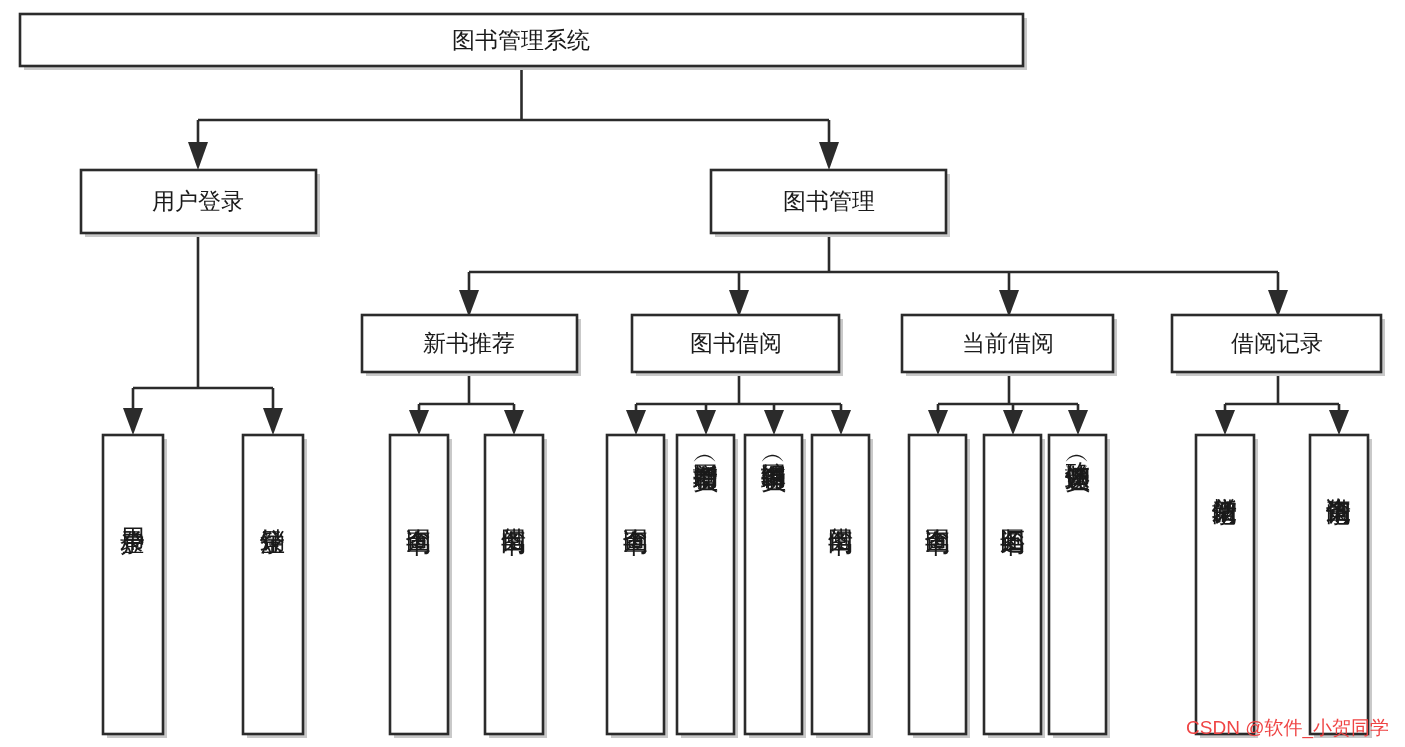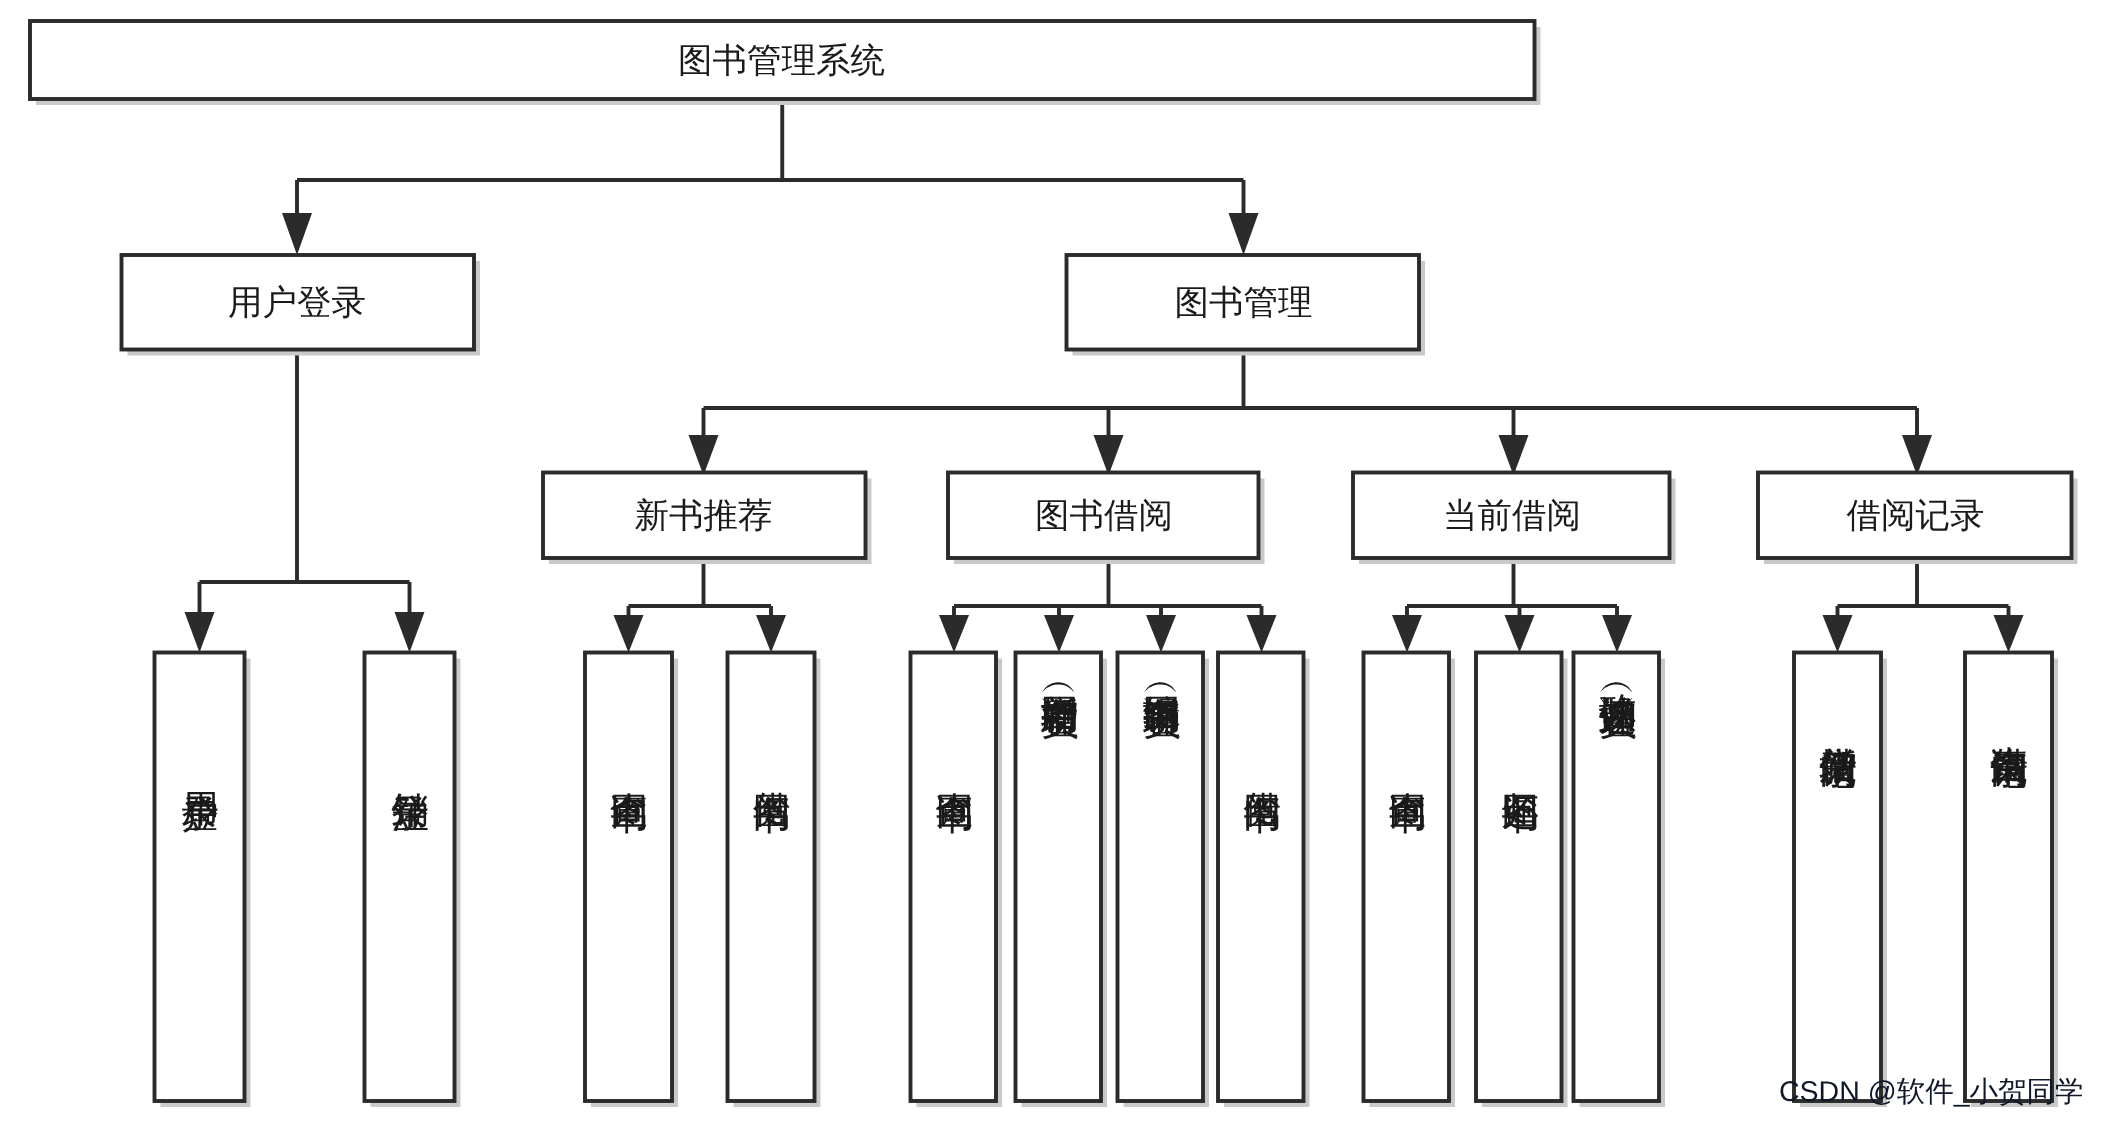--- a/index.html
+++ b/index.html
@@ -59,21 +59,21 @@
     writing-mode: vertical-rl;
     glyph-orientation-vertical: 0;
     letter-spacing: 1px;
   }
   .watermark {
     position: absolute;
     right: 16px;
     bottom: 6px;
     font-family: "Liberation Sans", "DejaVu Sans", sans-serif;
     font-size: 19px;
-    color: #0f172a;
+    color: #ef4444;
     white-space: nowrap;
     user-select: none;
     pointer-events: none;
   }
 </style>
 </head>
 <body>
 
 <div id="diagram-root">
   <svg class="diagram" viewBox="0 0 1405 747" xmlns="http://www.w3.org/2000/svg">

